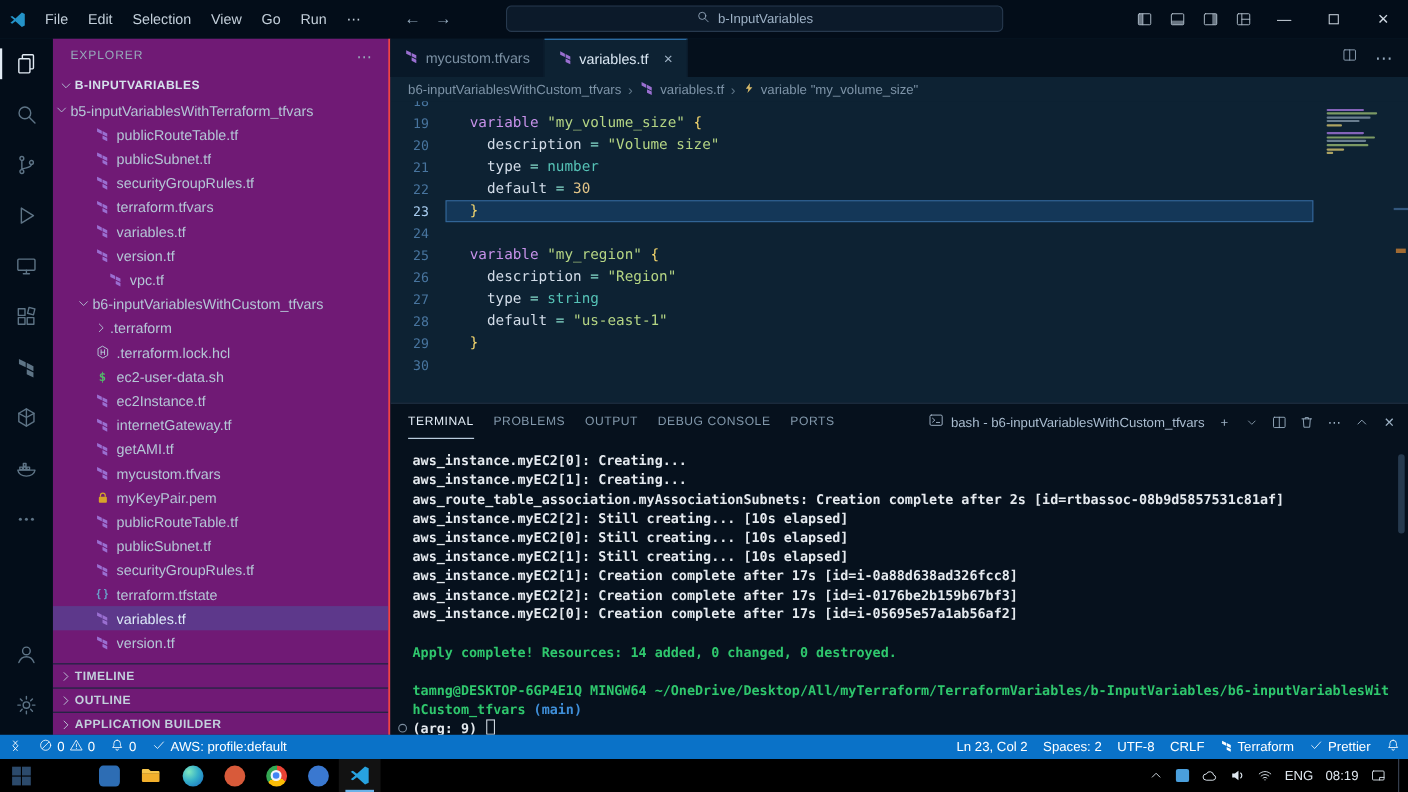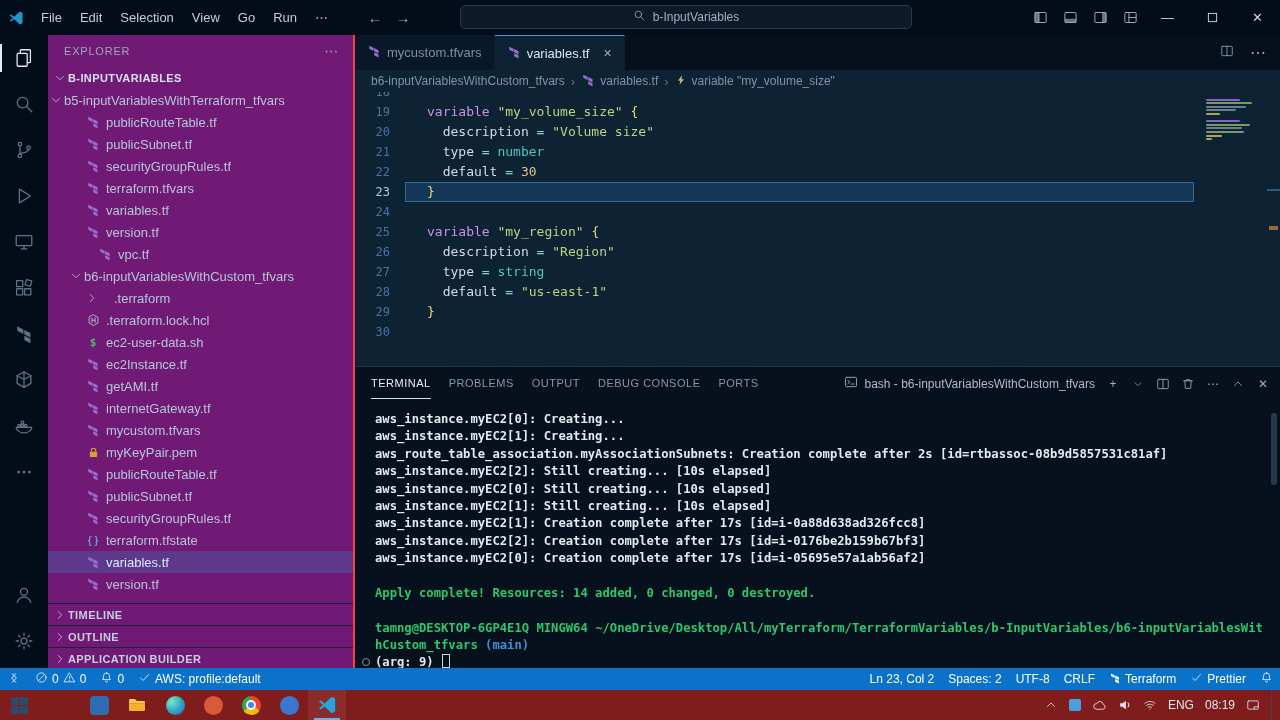--- a/index.html
+++ b/index.html
@@ -82,21 +82,21 @@
 .circ{position:absolute;left:-13px;top:4px;width:8px;height:8px;border:1px solid #7c8ea0;border-radius:50%}
 .tscroll{position:absolute;right:3px;top:6px;width:6px;height:72px;background:rgba(121,166,210,.28);border-radius:3px}
 
 
 .statusbar{position:absolute;left:0;right:0;bottom:30px;height:22px;background:#0a72c8;display:flex;align-items:center;color:#fff;font-size:12px;z-index:9}
 .st-left,.st-right{display:flex;align-items:center;height:22px}
 .st-right{margin-left:auto}
 .st-item{display:flex;align-items:center;gap:4px;padding:0 7px;height:22px;white-space:nowrap}
 
 
-.taskbar{position:absolute;left:0;right:0;bottom:0;height:30px;background:#7f1d1d;display:flex;align-items:center;z-index:10}
+.taskbar{position:absolute;left:0;right:0;bottom:0;height:30px;background:#000000;display:flex;align-items:center;z-index:10}
 .tb-start{width:34px;height:30px;display:flex;align-items:center;justify-content:center;margin-left:2px}
 .winlogo{display:grid;grid-template-columns:8px 8px;grid-template-rows:8px 8px;gap:1px}
 .winlogo i{background:#2c4a6b;display:block}
 .tb-pins{display:flex;margin-left:44px}
 .tb-item{width:38px;height:30px;display:flex;align-items:center;justify-content:center;position:relative}
 .tb-item.active{background:rgba(255,255,255,.07)}
 .tb-item.active::after{content:'';position:absolute;left:6px;right:6px;bottom:0;height:2px;background:#6cb2e8}
 .sq-ic{width:19px;height:19px;border-radius:4px;display:block}
 .circ-ic{width:19px;height:19px;border-radius:50%;display:block}
 .chrome{width:19px;height:19px;border-radius:50%;background:conic-gradient(#ea4335 0 120deg,#fbbc05 120deg 235deg,#34a853 235deg 360deg);position:relative;display:block}
@@ -346,21 +346,21 @@
           <span class="tlabel">vpc.tf</span>
         </div>
         <div class="trow" style="padding-left: 20px;">
           <span class="chev">
             <svg width="14" height="14" viewBox="0 0 24 24" fill="none" stroke="currentColor" stroke-width="1.4" stroke-linecap="round" stroke-linejoin="round">
               <path d="M6 9l6 6 6-6"></path>
             </svg>
           </span>
           <span class="tlabel">b6-inputVariablesWithCustom_tfvars</span>
         </div>
-        <div class="trow" style="padding-left: 36px; gap: 14px;">
+        <div class="trow" style="padding-left: 36px;">
           <span class="chev">
             <svg width="14" height="14" viewBox="0 0 24 24" fill="none" stroke="currentColor" stroke-width="1.4" stroke-linecap="round" stroke-linejoin="round">
               <path d="M9 6l6 6-6 6"></path>
             </svg>
           </span>
           <span class="tlabel">.terraform</span>
         </div>
         <div class="trow" style="padding-left: 36px;">
           <span class="fic">
             <svg width="15" height="15" viewBox="0 0 24 24" fill="none" stroke="currentColor" stroke-width="1.4" stroke-linecap="round" stroke-linejoin="round">
@@ -387,31 +387,31 @@
           <span class="tlabel">ec2Instance.tf</span>
         </div>
         <div class="trow" style="padding-left: 36px;">
           <span class="fic">
             <svg width="14" height="14" viewBox="0 0 12.5 17" fill="#9a6fd1">
               <path d="M0.5 2L5.7 4.6V8.4L0.5 5.8Z"></path>
               <path d="M6.5 5L11.7 7.6v3.8L6.5 8.8Z"></path>
               <path d="M6.5 9.9L11.7 12.5v3.8L6.5 13.7Z"></path>
             </svg>
           </span>
+          <span class="tlabel">internetGateway.tf</span>
+        </div>
+        <div class="trow" style="padding-left: 36px;">
+          <span class="fic">
+            <svg width="14" height="14" viewBox="0 0 12.5 17" fill="#9a6fd1">
+              <path d="M0.5 2L5.7 4.6V8.4L0.5 5.8Z"></path>
+              <path d="M6.5 5L11.7 7.6v3.8L6.5 8.8Z"></path>
+              <path d="M6.5 9.9L11.7 12.5v3.8L6.5 13.7Z"></path>
+            </svg>
+          </span>
           <span class="tlabel">getAMI.tf</span>
-        </div>
-        <div class="trow" style="padding-left: 36px;">
-          <span class="fic">
-            <svg width="14" height="14" viewBox="0 0 12.5 17" fill="#9a6fd1">
-              <path d="M0.5 2L5.7 4.6V8.4L0.5 5.8Z"></path>
-              <path d="M6.5 5L11.7 7.6v3.8L6.5 8.8Z"></path>
-              <path d="M6.5 9.9L11.7 12.5v3.8L6.5 13.7Z"></path>
-            </svg>
-          </span>
-          <span class="tlabel">internetGateway.tf</span>
         </div>
         <div class="trow" style="padding-left: 36px;">
           <span class="fic">
             <svg width="14" height="14" viewBox="0 0 12.5 17" fill="#9a6fd1">
               <path d="M0.5 2L5.7 4.6V8.4L0.5 5.8Z"></path>
               <path d="M6.5 5L11.7 7.6v3.8L6.5 8.8Z"></path>
               <path d="M6.5 9.9L11.7 12.5v3.8L6.5 13.7Z"></path>
             </svg>
           </span>
           <span class="tlabel">mycustom.tfvars</span>

